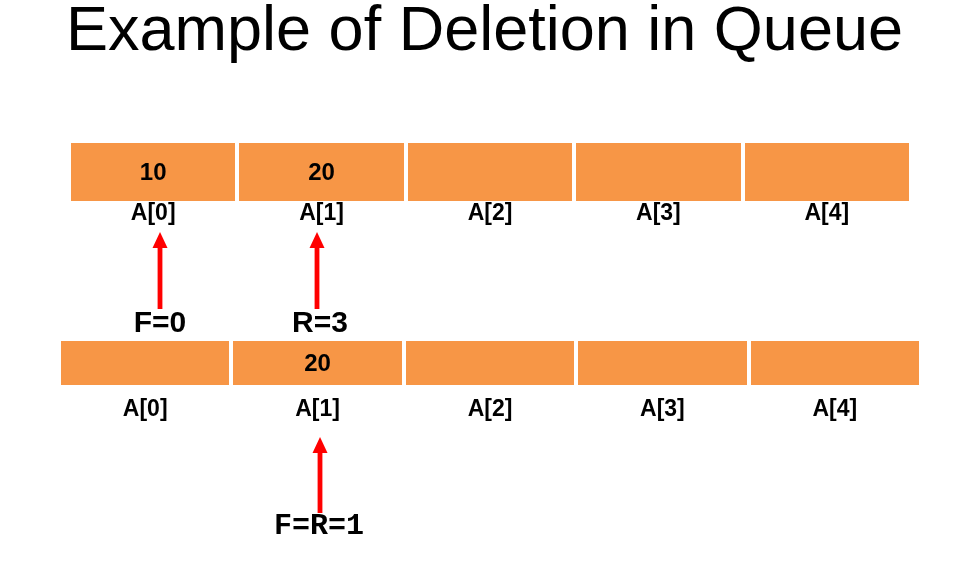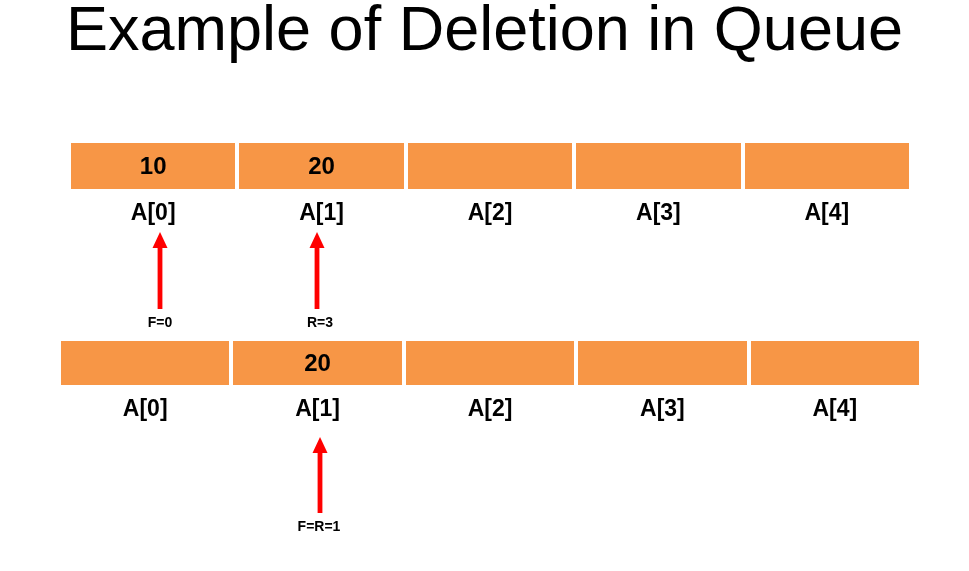--- a/index.html
+++ b/index.html
@@ -23,21 +23,21 @@
     line-height: 72px;
     letter-spacing: 0px;
     white-space: nowrap;
     color: var(--text, #000000);
   }
   .cells {
     position: absolute;
     display: flex;
     gap: 4px;
   }
-  .cells.row1 { left: 71px; top: 143px; width: 838px; height: 46px; }
+  .cells.row1 { left: 71px; top: 143px; width: 838px; height: 58px; }
   .cells.row2 { left: 61px; top: 341px; width: 858px; height: 44px; }
   .cell {
     flex: 1 1 0;
     background: var(--cell, #F79646);
     display: flex;
     align-items: center;
     justify-content: center;
     font-size: 24px;
     font-weight: 700;
     color: var(--text, #000000);
@@ -63,29 +63,29 @@
     width: 22px;
     color: var(--arrow, #ff0000);
   }
   .arrow polygon, .arrow rect { fill: currentColor; }
   .arrow.a1 { left: 149px; top: 232px; height: 77px; }
   .arrow.a2 { left: 306px; top: 232px; height: 77px; }
   .arrow.a3 { left: 309px; top: 437px; height: 76px; }
   .pointer-label {
     position: absolute;
     transform: translateX(-50%);
-    font-size: 14px;
+    font-size: 30px;
     font-weight: 700;
     line-height: 24px;
     white-space: nowrap;
     color: var(--text, #000000);
   }
   .pointer-label.f0  { left: 160px; top: 310px; }
   .pointer-label.r1  { left: 320px; top: 310px; }
-  .pointer-label.fr1 { left: 319px; top: 514px; }
+  .pointer-label.fr1 { left: 319px; top: 514px; font-family: Liberation Mono, monospace; }
 </style>
 </head>
 <body>
 
 <div class="slide">
 
   <h1 class="title">Example of Deletion in Queue</h1>
 
   <div class="cells row1">
     <div class="cell">10</div>

